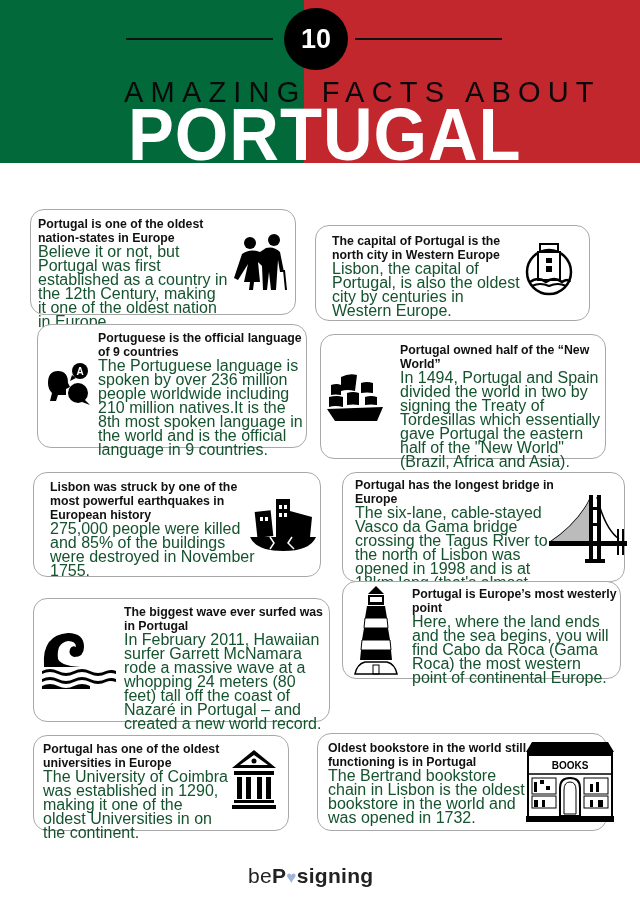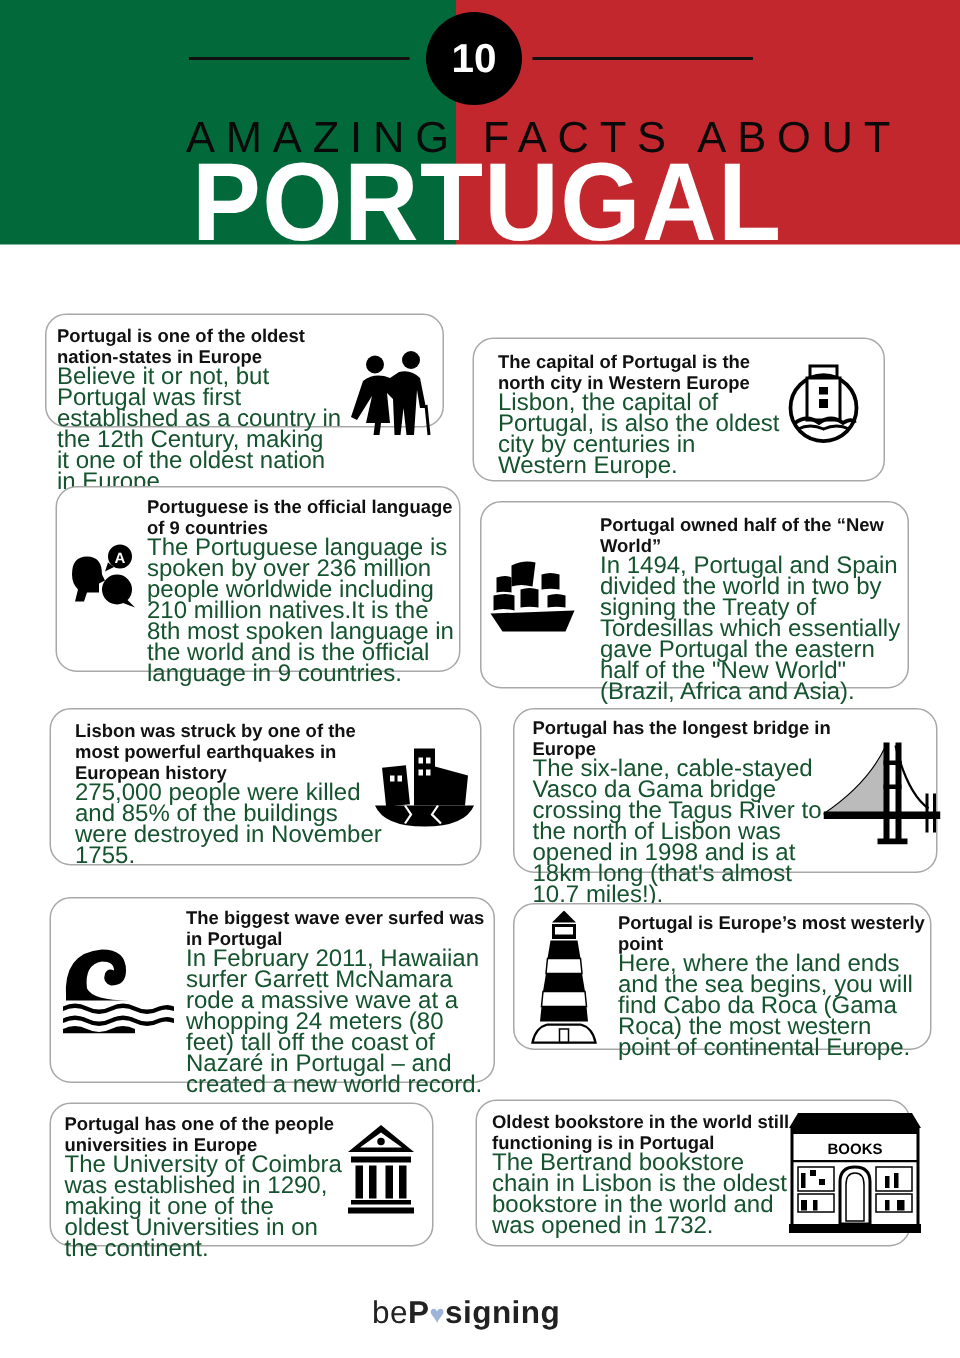--- a/index.html
+++ b/index.html
@@ -34,21 +34,21 @@
 <div class="header">
   <div class="green"></div>
   <div class="red"></div>
   <div class="rule l"></div>
   <div class="rule r"></div>
   <div class="badge">10</div>
   <div class="subtitle">AMAZING FACTS ABOUT</div>
   <div class="title">PORTUGAL</div>
 </div>
 
-<div class="card" style="left:30px;top:209px;width:266px;height:76px;">
+<div class="card" style="left:30px;top:209px;width:266px;height:106px;">
   <div class="txt" style="left:7px;top:7px;width:190px;">
     <h3>Portugal is one of the oldest nation-states in Europe</h3>
     <p>Believe it or not, but Portugal was first established as a country in the 12th Century, making it one of the oldest nation in Europe.</p>
   </div>
   <svg class="ico" style="left:197px;top:22px;" width="62" height="60" viewBox="0 0 62 60">
     <circle cx="22" cy="11" r="6" fill="#000"></circle>
     <circle cx="46" cy="8" r="6" fill="#000"></circle>
     <path d="M14 22 Q22 16 32 20 L38 16 Q46 14 52 20 L56 40 L52 40 L50 28 L48 58 L43 58 L41 40 L39 58 L35 58 L34 34 L30 30 L32 50 L26 50 L25 58 L21 58 L22 50 L16 50 L20 32 L10 48 L6 46 Z" fill="#000"></path>
     <line x1="56" y1="38" x2="58" y2="58" stroke="#000" stroke-width="2"></line>
   </svg>
@@ -148,42 +148,42 @@
     <p> In February 2011, Hawaiian surfer Garrett McNamara rode a massive wave at a whopping 24 meters (80 feet) tall off the coast of Nazaré in Portugal – and created a new world record.</p>
   </div>
   <svg class="ico" style="left:6px;top:30px;" width="76" height="60" viewBox="0 0 76 60">
     <path d="M4 36 Q2 6 28 4 Q44 4 44 18 Q44 28 34 28 Q28 26 30 20 Q32 16 36 18 Q36 12 28 12 Q16 14 18 30 Q22 38 46 38 L4 38 Z" fill="#000"></path>
     <path d="M2 42 Q10 38 18 42 Q26 46 34 42 Q42 38 50 42 Q58 46 66 42 Q72 40 76 42 L76 45 Q70 43 66 45 Q58 49 50 45 Q42 41 34 45 Q26 49 18 45 Q10 41 2 45 Z" fill="#000"></path>
     <path d="M2 50 Q10 46 18 50 Q26 54 34 50 Q42 46 50 50 Q58 54 66 50 Q72 48 76 50 L76 53 Q70 51 66 53 Q58 57 50 53 Q42 49 34 53 Q26 57 18 53 Q10 49 2 53 Z" fill="#000"></path>
     <path d="M2 57 Q10 53 18 57 Q26 61 34 57 Q42 53 50 57 L50 60 L2 60 Z" fill="#000"></path>
   </svg>
 </div>
 
-<div class="card" style="left:342px;top:602px;width:279px;height:98px;">
+<div class="card" style="left:342px;top:581px;width:279px;height:98px;">
   <div class="txt" style="left:69px;top:5px;width:205px;">
     <h3>Portugal is Europe’s most westerly point</h3>
     <p>Here, where the land ends and the sea begins, you will find Cabo da Roca (Gama Roca) the most western point of continental Europe.</p>
   </div>
   <svg class="ico" style="left:10px;top:4px;" width="46" height="90" viewBox="0 0 46 90">
     <path d="M23 0 L31 8 L15 8 Z" fill="#000"></path>
     <rect x="15" y="9" width="16" height="10" fill="#000"></rect>
     <rect x="17" y="11" width="12" height="5" fill="#fff"></rect>
     <path d="M14 20 L32 20 L34 32 L12 32 Z" fill="#000"></path>
     <path d="M12 32 L34 32 L35 42 L11 42 Z" fill="#fff" stroke="#000" stroke-width="1"></path>
     <path d="M11 42 L35 42 L37 54 L9 54 Z" fill="#000"></path>
     <path d="M9 54 L37 54 L38 64 L8 64 Z" fill="#fff" stroke="#000" stroke-width="1"></path>
     <path d="M8 64 L38 64 L39 74 L7 74 Z" fill="#000"></path>
     <path d="M2 88 Q4 78 12 76 L34 76 Q42 78 44 88 Z" fill="none" stroke="#000" stroke-width="1.5"></path>
     <rect x="20" y="79" width="6" height="9" fill="none" stroke="#000" stroke-width="1"></rect>
   </svg>
 </div>
 
 <div class="card" style="left:33px;top:735px;width:256px;height:96px;">
   <div class="txt" style="left:9px;top:6px;width:185px;">
-    <h3>Portugal has one of the people universities in Europe</h3>
+    <h3>Portugal has one of the oldest universities in Europe</h3>
     <p>The University of Coimbra was established in 1290, making it one of the oldest Universities in on the continent.</p>
   </div>
   <svg class="ico" style="left:198px;top:14px;" width="44" height="60" viewBox="0 0 44 60">
     <path d="M22 0 L44 18 L0 18 Z" fill="#000"></path>
     <path d="M22 5 L36 15 L8 15 Z" fill="#fff"></path>
     <circle cx="22" cy="11" r="2.5" fill="#000"></circle>
     <rect x="2" y="21" width="40" height="4" fill="#000"></rect>
     <rect x="5" y="27" width="5" height="22" fill="#000"></rect>
     <rect x="14" y="27" width="5" height="22" fill="#000"></rect>
     <rect x="25" y="27" width="5" height="22" fill="#000"></rect>

